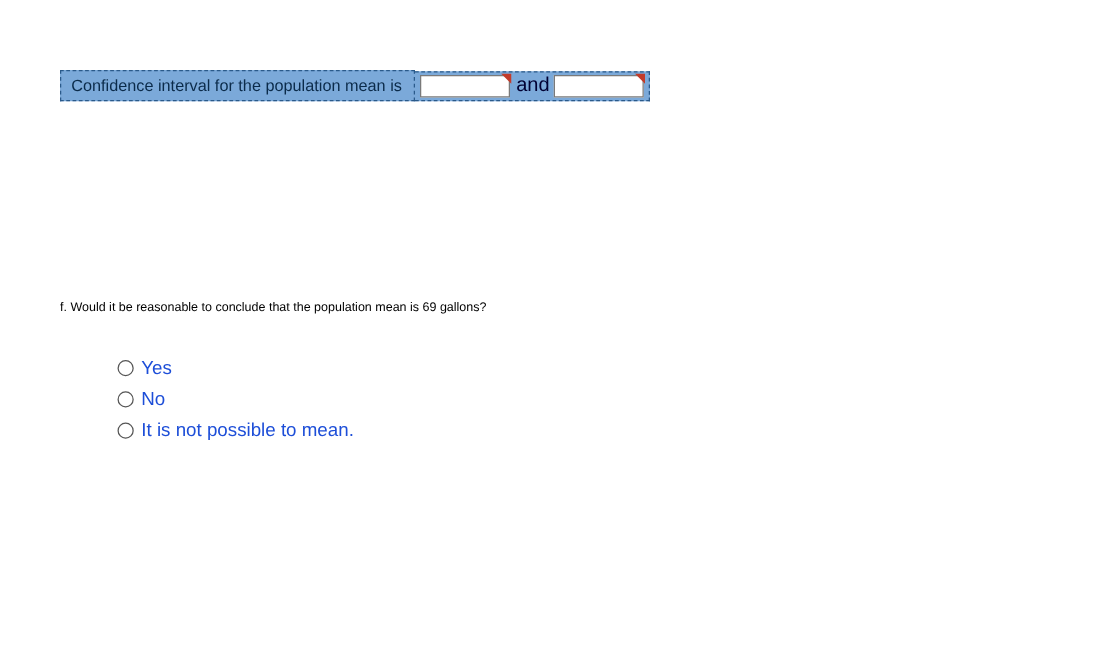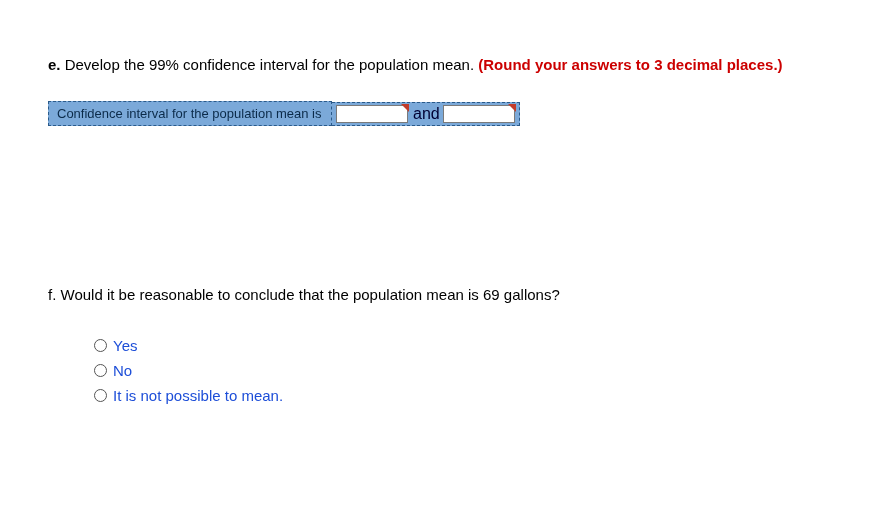--- a/index.html
+++ b/index.html
@@ -72,21 +72,21 @@
     height: 0;
     border-top: 8px solid #c23b2a;
     border-left: 8px solid transparent;
   }
   .and-txt {
     font-size: 16px;
     color: #003;
     padding: 0 3px 0 5px;
   }
   .question-f {
-    font-size: 15px;
+    font-size: 10px;
     color: #000;
     margin-bottom: 34px;
   }
   .options {
     padding-left: 46px;
   }
   .option {
     display: flex;
     align-items: center;
     font-size: 15px;
@@ -100,23 +100,20 @@
     border-radius: 50%;
     margin-right: 6px;
     background: #fff;
   }
 </style>
 </head>
 <body>
 
 <div class="content">
 
-  <div class="question">
-    <span class="letter">e.</span><span> Develop the 99% confidence interval for the population mean. </span><span class="instr">(Round your answers to 3 decimal places.)</span>
-  </div>
 
   <div class="ci-row">
     <div class="ci-label">Confidence interval for the population mean is</div>
     <div class="ci-cell">
       <span class="input-wrap">
         <input type="text" class="ci-input" value="" style="">
         <span class="flag"></span>
       </span>
       <span class="and-txt">and</span>
       <span class="input-wrap">

